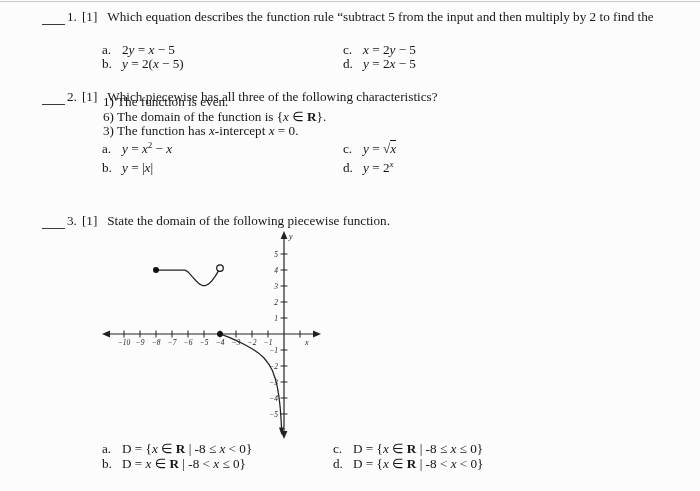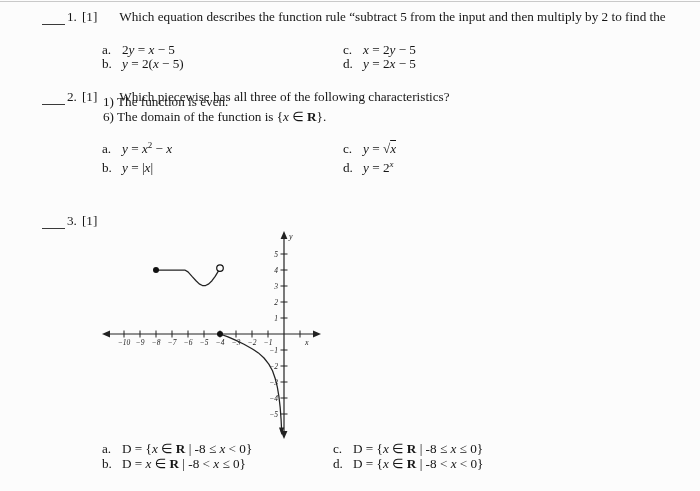--- a/index.html
+++ b/index.html
@@ -6,21 +6,21 @@
   .page{
     position:relative;width:700px;height:491px;background:#fcfcfc;
     font-family:"Liberation Serif",serif;color:#161616;overflow:hidden;
     margin:0 auto;
   }
   .scan-line{position:absolute;top:1px;left:0;width:100%;height:1px;background:#c9c9c9;}
   .qrow{position:absolute;display:flex;align-items:baseline;font-size:13.2px;line-height:14.5px;}
   .blank{display:inline-block;width:23px;height:12px;border-bottom:1.2px solid #3a3a3a;align-self:flex-end;}
   .qnum{margin-left:2px;}
   .qmarks{margin-left:5px;}
-  .qtext{margin-left:22px;width:575px;}
+  .qtext{margin-left:10px;width:575px;}
   .qtext .tline{display:block;}
   .chars{position:absolute;font-size:13.2px;line-height:14.5px;}
   .opts{position:absolute;display:grid;grid-template-columns:241px 1fr;font-size:13.2px;}
   .opts.rows-tight{grid-auto-rows:13.5px;}
   .opts.rows-mid{grid-auto-rows:14.5px;row-gap:4.5px;}
   .opts.rows-q3{grid-template-columns:231px 1fr;grid-auto-rows:14.5px;row-gap:0.5px;}
   .opt{display:flex;align-items:baseline;}
   .olabel{width:20px;flex:none;}
   .it{font-style:italic;}
   .bd{font-weight:700;}
@@ -74,20 +74,21 @@
     <span class="blank"></span>
     <span class="qnum">2.</span>
     <span class="qmarks">[1]</span>
     <span class="qtext">
       <span class="tline">Which piecewise has all three of the following characteristics?</span>
     </span>
   </div>
   <div class="chars" style="top:95px;left:103px;">
     <div><span>1) The function is even.</span></div>
     <div><span>6) The domain of the function is {</span><span class="it">x</span><span> ∈ </span><span class="bd">R</span><span>}.</span></div>
+    <div><span>3) The function has </span><span class="it">x</span><span>-intercept </span><span class="it">x</span><span> = 0.</span></div>
   </div>
   <div class="opts rows-mid" style="top:141px;left:102px;">
     <div class="opt">
       <span class="olabel">a.</span>
       <span class="omath"><span class="it">y</span><span> = </span><span class="it">x</span><span class="sup">2</span><span> − </span><span class="it">x</span></span>
     </div>
     <div class="opt">
       <span class="olabel">c.</span>
       <span class="omath"><span class="it">y</span><span> = √</span><span class="rad">x</span></span>
     </div>
@@ -98,20 +99,23 @@
     <div class="opt">
       <span class="olabel">d.</span>
       <span class="omath"><span class="it">y</span><span> = 2</span><span class="sup it">x</span></span>
     </div>
   </div>
 
   <div class="qrow" style="top:214px;left:42px;">
     <span class="blank"></span>
     <span class="qnum">3.</span>
     <span class="qmarks">[1]</span>
+    <span class="qtext">
+      <span class="tline">State the domain of the following piecewise function.</span>
+    </span>
   </div>
 
   <svg id="graph-svg" class="graph" width="228" height="214" viewBox="0 0 228 214">
     <line x1="10" y1="106" x2="217" y2="106" class="axisline"></line>
     <line x1="186" y1="7" x2="186" y2="207" class="axisline"></line>
     <polygon points="4,106 12,102.6 12,109.4" class="arrow"></polygon>
     <polygon points="223,106 215,102.6 215,109.4" class="arrow"></polygon>
     <polygon points="186,3 182.6,11 189.4,11" class="arrow"></polygon>
     <polygon points="186,211 182.6,203 189.4,203" class="arrow"></polygon>
     <text x="207" y="117" class="axis-letter">x</text>

